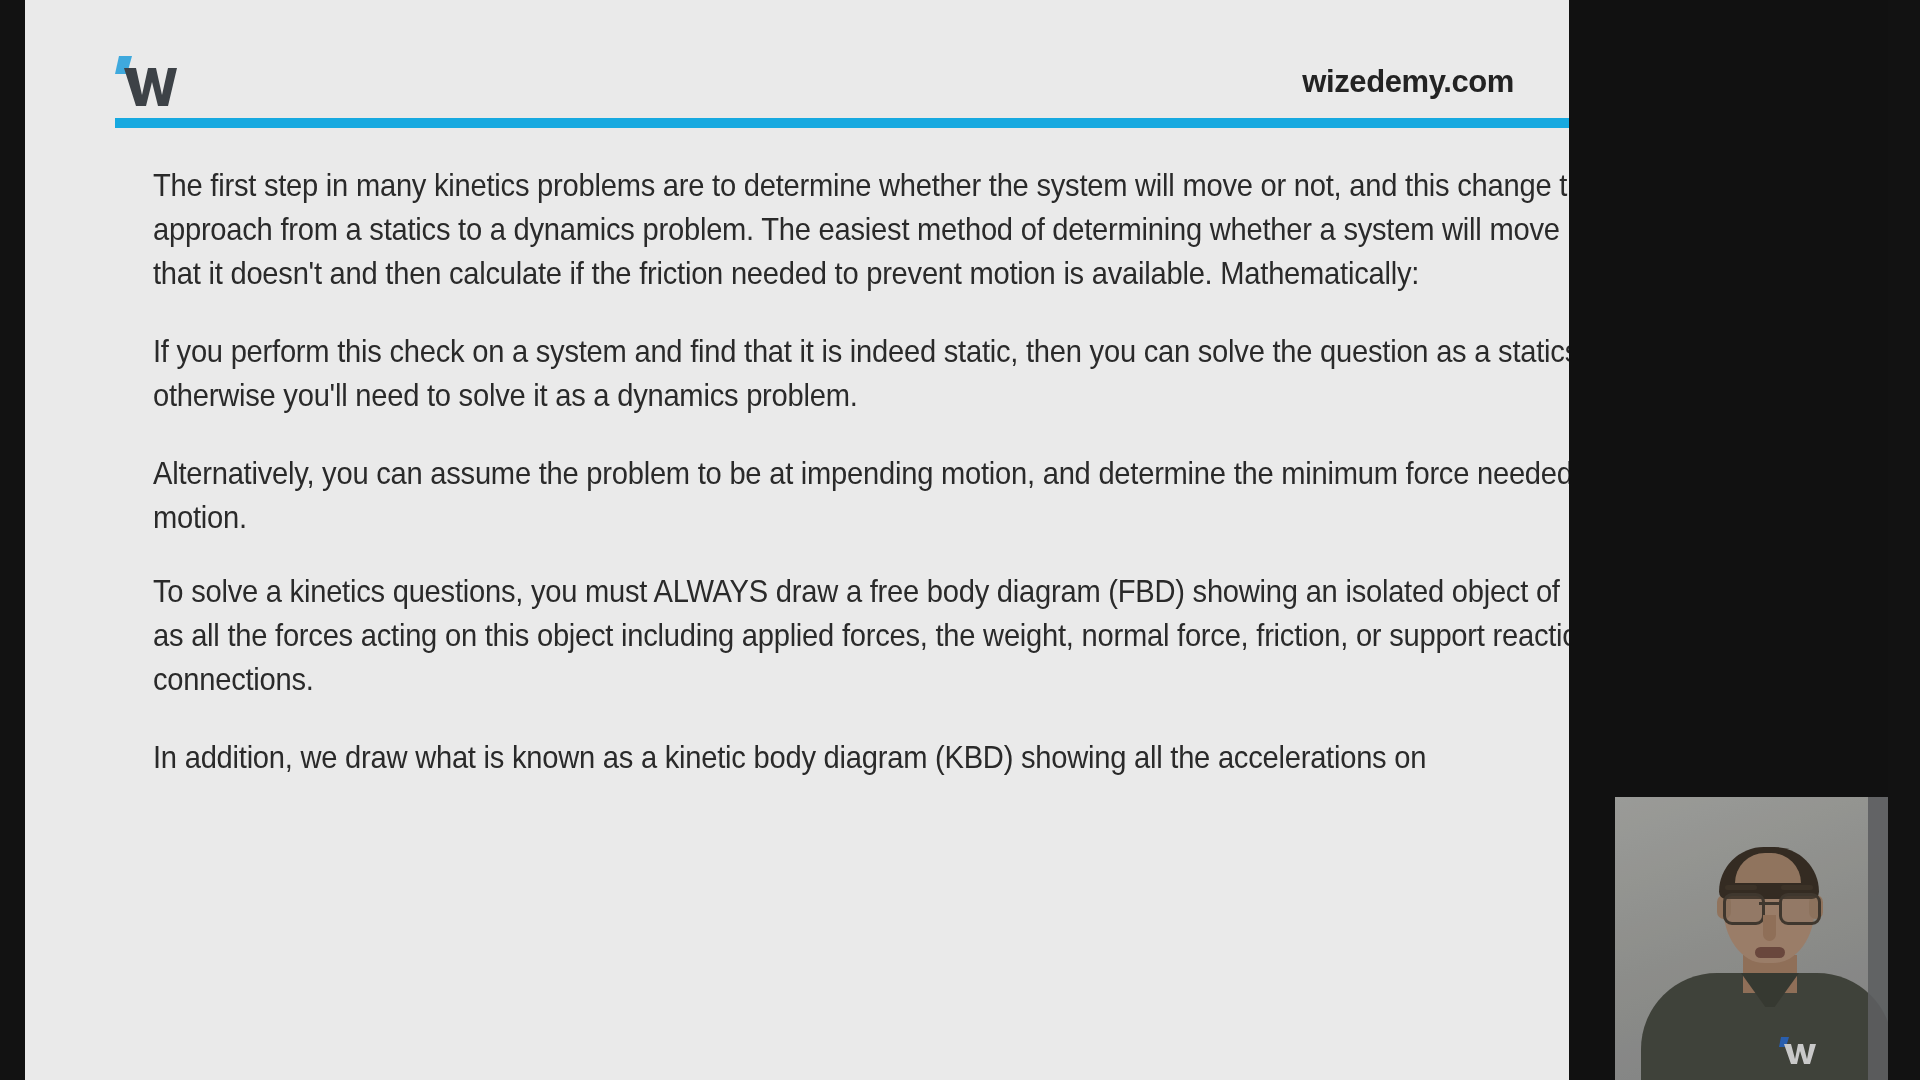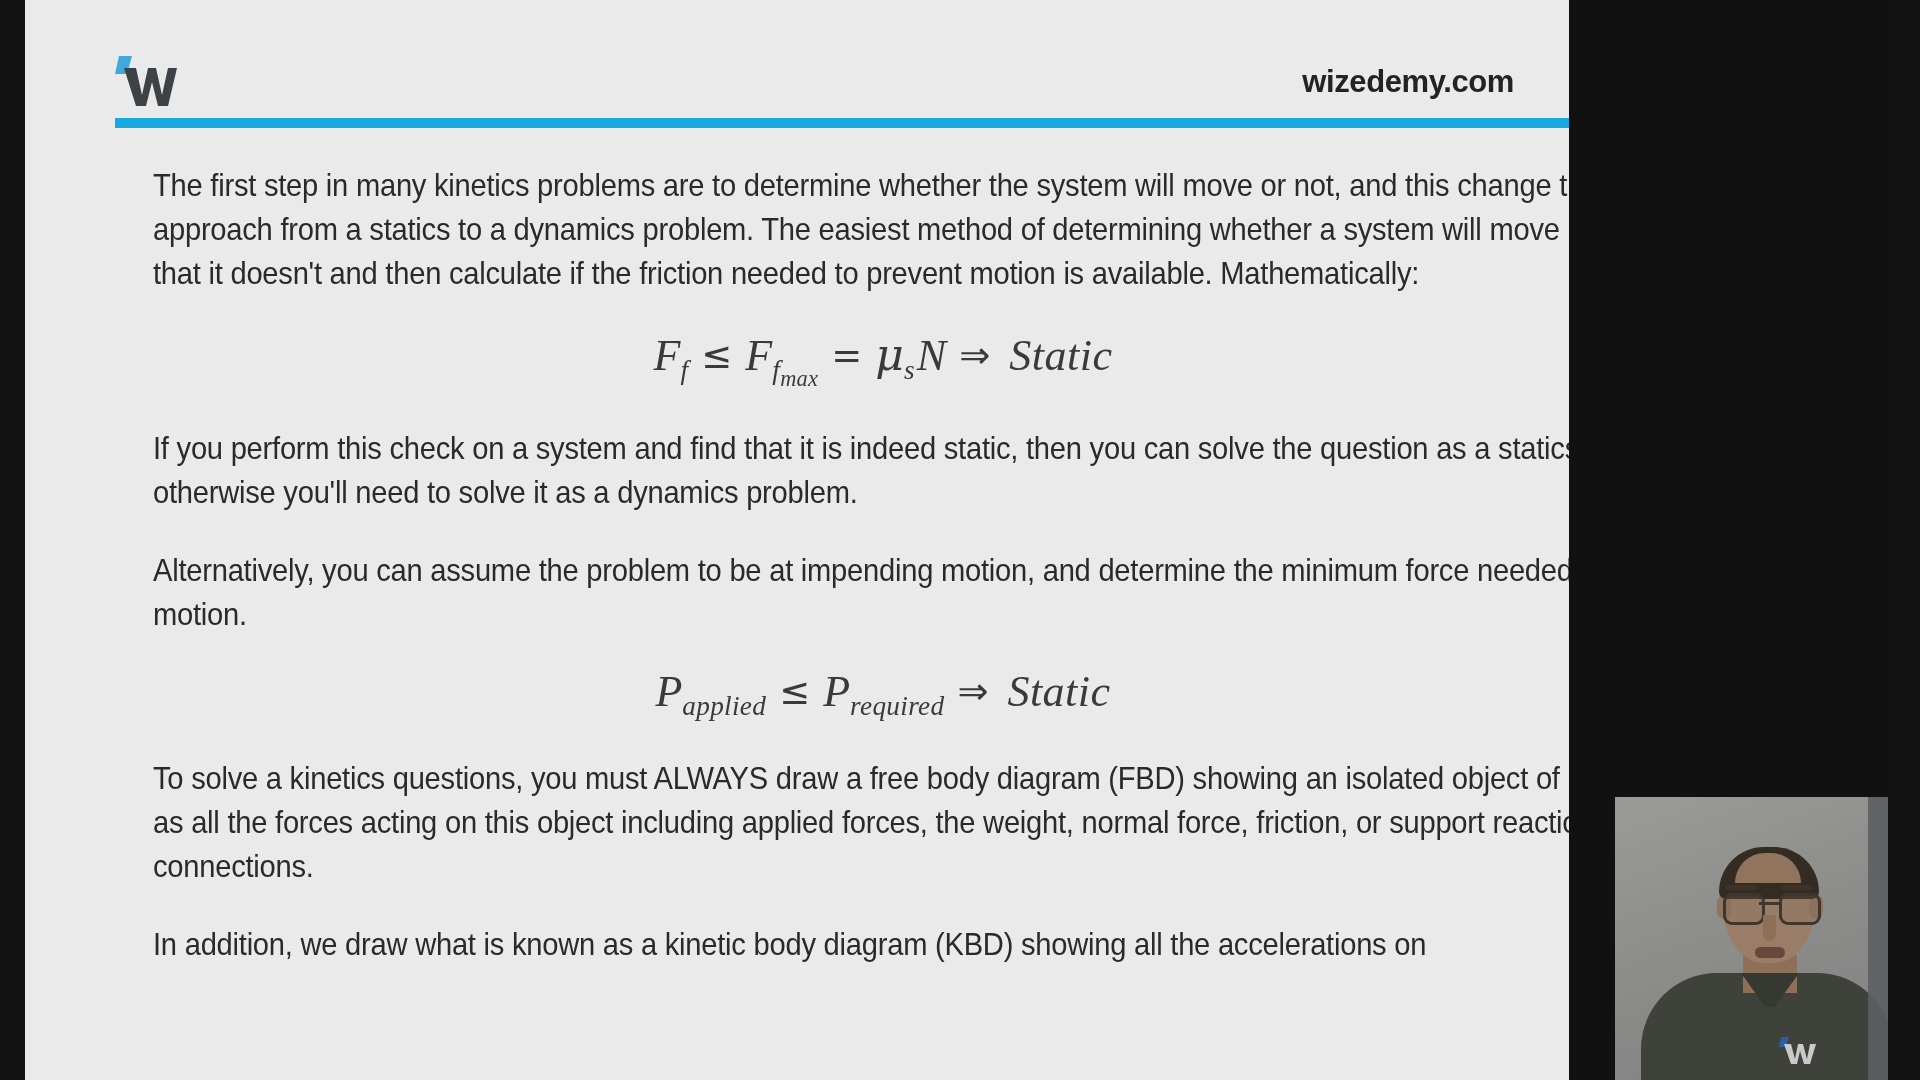--- a/index.html
+++ b/index.html
@@ -323,31 +323,25 @@
 
       <div id="site-name">wizedemy.com</div>
     </div>
 
     <div id="header-rule"></div>
 
     <div id="content">
 
       <p class="para">The first step in many kinetics problems are to determine whether the system will move or not, and this change the solution approach from a statics to a dynamics problem. The easiest method of determining whether a system will move is to assume that it doesn't and then calculate if the friction needed to prevent motion is available. Mathematically:</p>
 
-      <div class="equation">
-        <span><span>F</span><span class="sub">f</span></span><span class="op">≤</span><span><span>F</span><span class="sub"><span>f</span><span class="sub2">max</span></span></span><span class="op">=</span><span><span class="greek">μ</span><span class="sub">s</span></span><span class="varn">N</span><span class="op">⇒</span><span class="word">Static</span>
-      </div>
 
       <p class="para">If you perform this check on a system and find that it is indeed static, then you can solve the question as a statics problem, otherwise you'll need to solve it as a dynamics problem.</p>
 
       <p class="para tight">Alternatively, you can assume the problem to be at impending motion, and determine the minimum force needed to cause motion.</p>
 
-      <div class="equation">
-        <span><span>P</span><span class="sub">applied</span></span><span class="op">≤</span><span><span>P</span><span class="sub">required</span></span><span class="op">⇒</span><span class="word">Static</span>
-      </div>
 
       <p class="para">To solve a kinetics questions, you must ALWAYS draw a free body diagram (FBD) showing an isolated object of interest, as well as all the forces acting on this object including applied forces, the weight, normal force, friction, or support reactions from connections.</p>
 
       <p class="para">In addition, we draw what is known as a kinetic body diagram (KBD) showing all the accelerations on</p>
 
     </div>
   </div>
 
   <div id="webcam">
     <div class="wall"></div>

